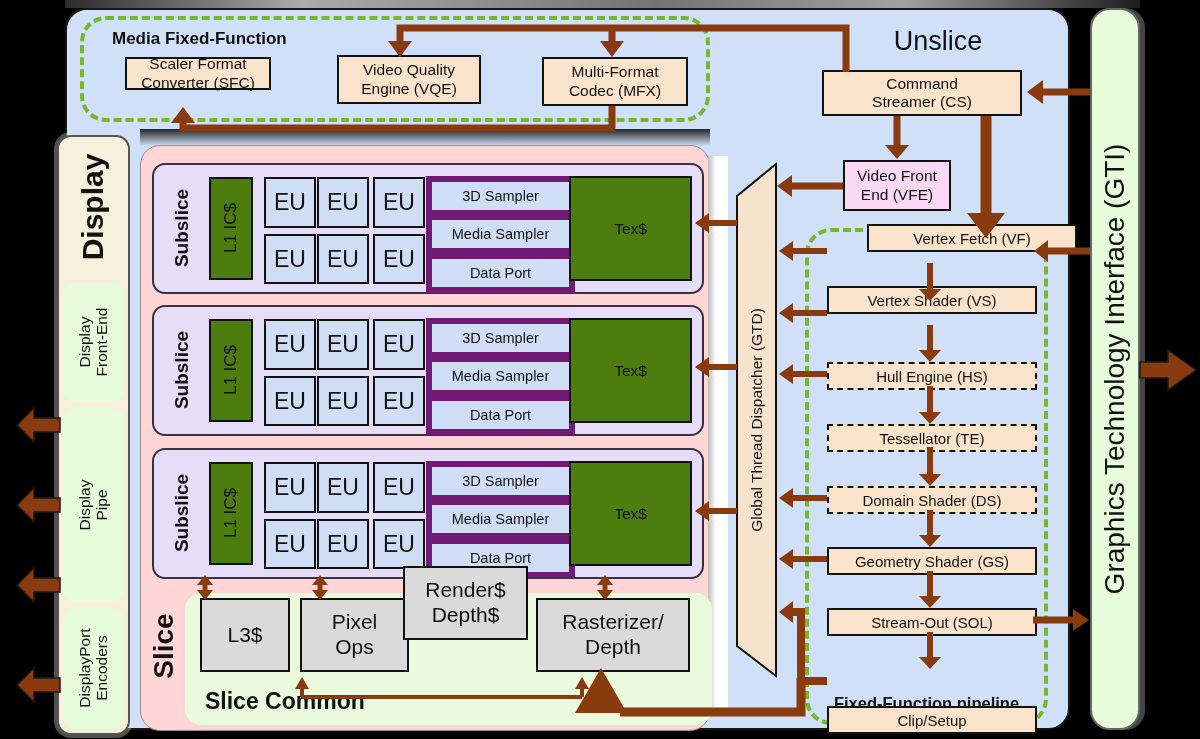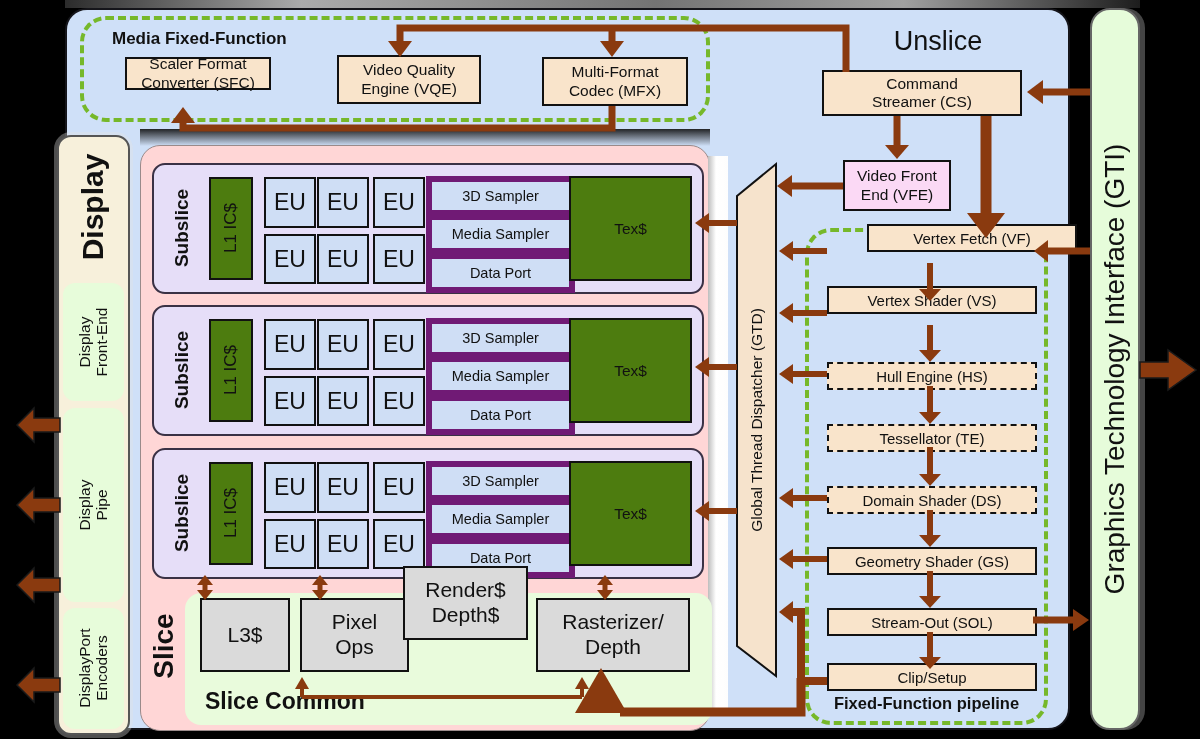--- a/index.html
+++ b/index.html
@@ -57,21 +57,21 @@
   <div class="abs dashed-green" style="left:805px;top:228px;width:243px;height:497px;"></div>
   <div class="abs" style="left:805px;top:694px;width:243px;text-align:center;font-size:16.5px;font-weight:bold;">Fixed-Function pipeline</div>
 
   <div class="stage solid" style="top:224px;margin-left:40px;">Vertex Fetch (VF)</div>
   <div class="stage solid" style="top:286px;">Vertex Shader (VS)</div>
   <div class="stage dashed" style="top:362px;">Hull Engine (HS)</div>
   <div class="stage dashed" style="top:424px;">Tessellator (TE)</div>
   <div class="stage dashed" style="top:486px;">Domain Shader (DS)</div>
   <div class="stage solid" style="top:547px;">Geometry Shader (GS)</div>
   <div class="stage solid" style="top:608px;">Stream-Out (SOL)</div>
-  <div class="stage solid" style="top:663px;text-align:right;">Clip/Setup</div>
+  <div class="stage solid" style="top:706px;text-align:right;">Clip/Setup</div>
 
   <div class="abs" style="left:1090px;top:8px;width:50px;height:722px;background:#e6fcda;border:2px solid #666;
               border-radius:20px;box-shadow:5px 0 0 rgba(150,150,150,.45);"></div>
   <div class="vlabel" style="left:1115px;top:369px;font-size:28px;white-space:nowrap;">Graphics Technology Interface (GTI)</div>
 
   <div class="abs" style="left:57px;top:135px;width:73px;height:600px;background:#f7f0db;border:2px solid #555;
               border-radius:14px;box-shadow:0 0 0 3px rgba(225,225,225,.35);"></div>
   <div class="vlabel" style="left:93px;top:207px;font-size:30px;font-weight:bold;white-space:nowrap;">Display</div>
   <div class="abs" style="left:63px;top:283px;width:61px;height:118px;background:#e7fcda;border-radius:12px;"></div>
   <div class="vlabel" style="left:93px;top:342px;font-size:15.5px;">Display

